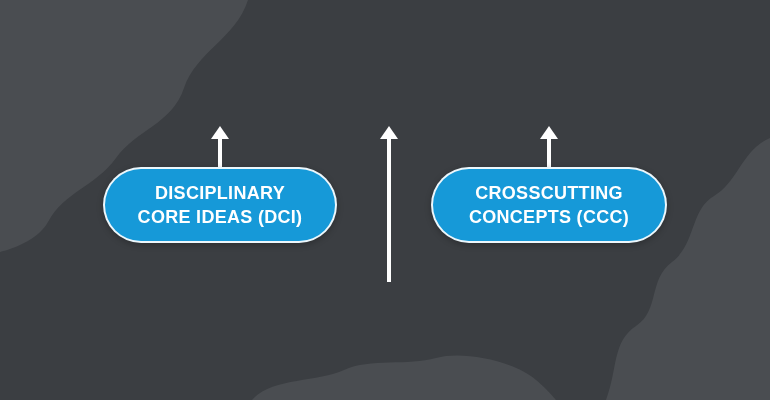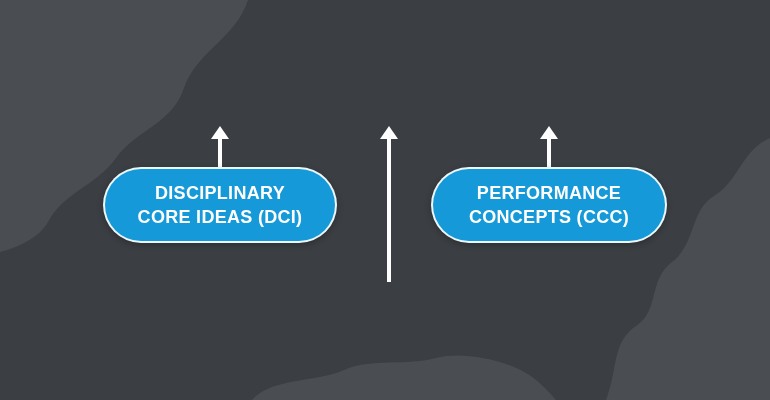--- a/index.html
+++ b/index.html
@@ -128,18 +128,18 @@
     <div class="arrow-head" style="border-bottom-color: rgb(255, 255, 255);"></div>
     <div class="arrow-shaft" style="background: rgb(255, 255, 255);"></div>
   </div>
 
   <div class="node node-dci" style="background: rgb(22, 153, 216);">
     <span class="node-label">DISCIPLINARY
 CORE IDEAS (DCI)</span>
   </div>
 
   <div class="node node-ccc" style="background: rgb(22, 153, 216);">
-    <span class="node-label">PERFORMANCE
+    <span class="node-label">CROSSCUTTING
 CONCEPTS (CCC)</span>
   </div>
 
 
 </div>
 
 </body></html>

